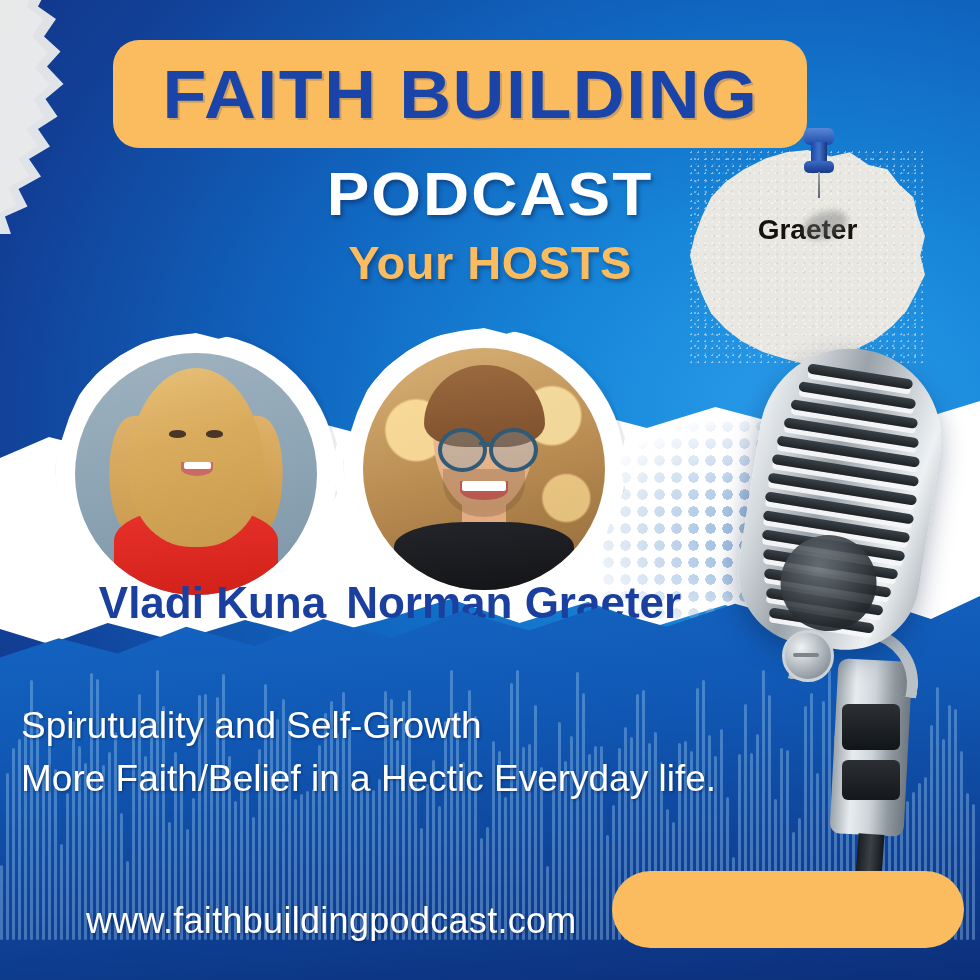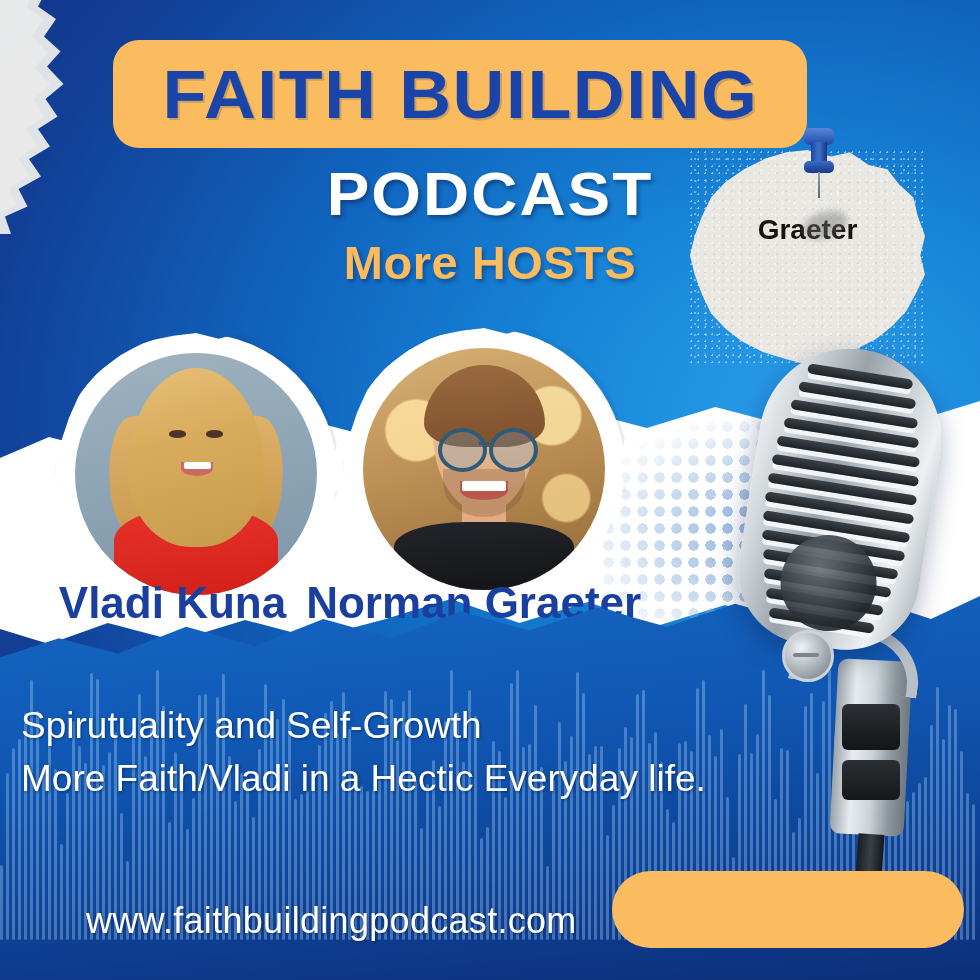--- a/index.html
+++ b/index.html
@@ -203,21 +203,21 @@
   .m-neck{position:absolute;left:41%;top:64%;width:18%;height:12%;background:#e2ab81;}
   .m-shirt{
     position:absolute;left:13%;top:72%;width:74%;height:34%;
     background:linear-gradient(175deg,#23252a,#101114);
     border-radius:40% 40% 8% 8%/30% 30% 5% 5%;
   }
 
   
   .names{
     position:absolute;left:0;top:578px;width:700px;text-align:center;
-    color:#1a3f9e;font-weight:700;font-size:44px;letter-spacing:0;
+    color:#1a3f9e;font-weight:700;font-size:44px;letter-spacing:0;padding-left:40px;
   }
   .names span{margin:0 10px;}
 
   
   .mic{position:absolute;left:738px;top:348px;width:230px;height:560px;}
   .mic-head{
     position:absolute;left:12px;top:0;width:182px;height:300px;
     border-radius:92px 92px 74px 74px;
     background:linear-gradient(100deg,#f4f6f7 0%,#d3d8dc 18%,#9aa3aa 42%,#c8ced3 62%,#eef1f3 80%,#aab2b8 100%);
     transform:rotate(9deg);
@@ -333,21 +333,21 @@
 
   <div class="band-white"></div>
 
   <div class="halftone"></div>
 
   <div class="title-pill">
     <div class="t">FAITH BUILDING</div>
   </div>
   <div class="podcast">PODCAST</div>
   <div class="hosts">
-    <span>More </span><span class="w">HOSTS</span>
+    <span>Your </span><span class="w">HOSTS</span>
   </div>
 
   <div class="note-wrap">
     <div class="note"></div>
     <div class="note-grain"></div>
     <div class="note-text">
       <div>Graeter</div>
     </div>
     <div class="pin-shadow"></div>
     <div class="pin">
@@ -558,21 +558,21 @@
       <i style="height: 201px;"></i>
       <i style="height: 235px;"></i>
       <i style="height: 231px;"></i>
       <i style="height: 189px;"></i>
       <i style="height: 147px;"></i>
       <i style="height: 136px;"></i>
     </div>
 
   <div class="tagline">
     <div>Spirutuality and Self-Growth</div>
-    <div>More Faith/Vladi in a Hectic Everyday life.</div>
+    <div>More Faith/Belief in a Hectic Everyday life.</div>
   </div>
 
   <div class="mic">
     <div class="mic-stem"></div>
     <div class="mic-switch"></div>
     <div class="mic-switch2"></div>
     <div class="mic-cable"></div>
     <div class="mic-yoke"></div>
     <div class="mic-head">
       <div class="slats" id="slats">

